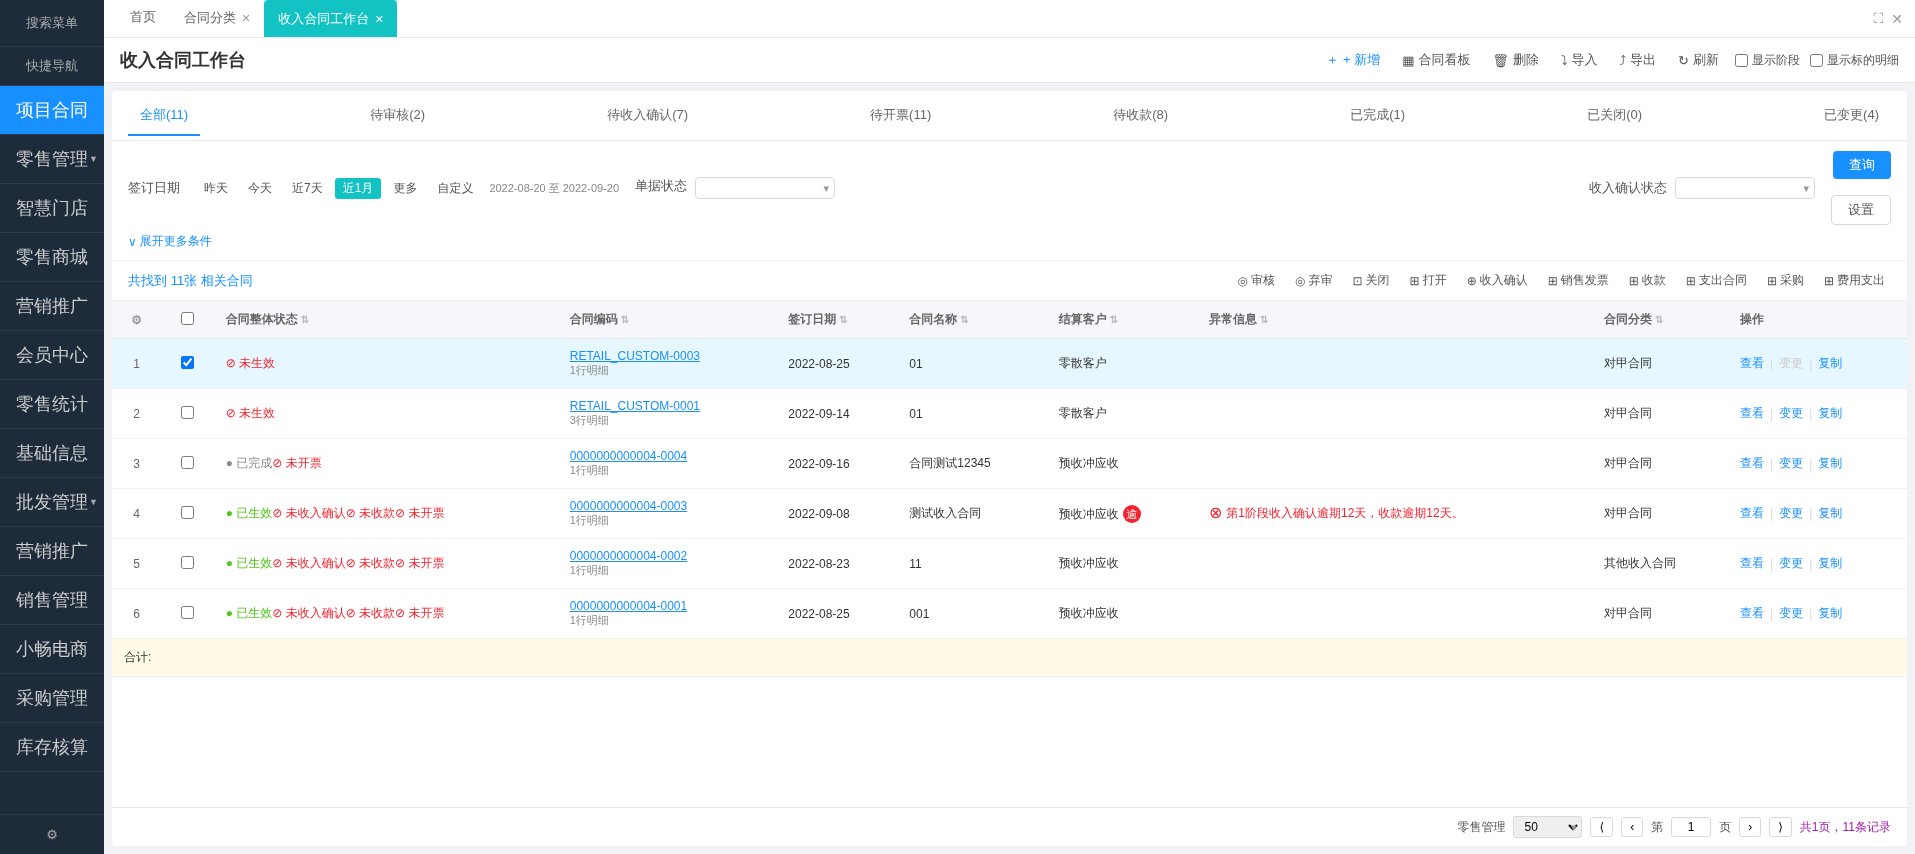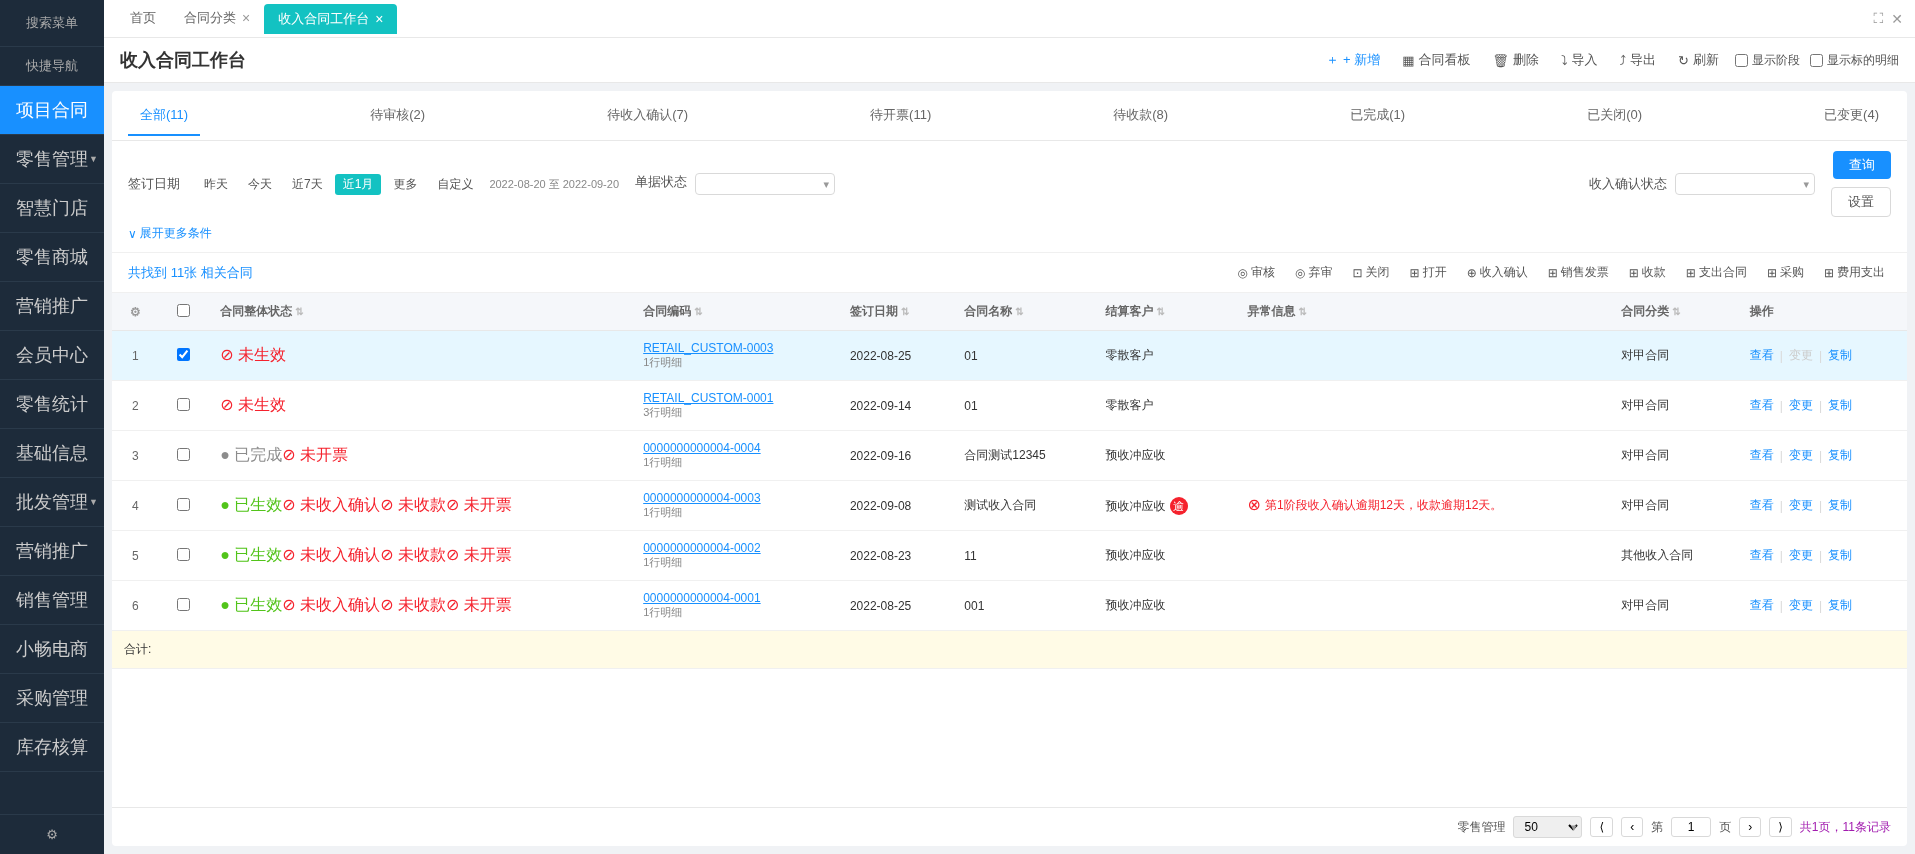--- a/index.html
+++ b/index.html
@@ -15,21 +15,21 @@
     .sidebar-item { padding: 12px 8px; font-size: 18px; color: #ccc; cursor: pointer; text-align: center; border-bottom: 1px solid #2a3a4a; position: relative; }
     .sidebar-item.active { background: #1890ff; color: #fff; }
     .sidebar-item.active::after { content: ''; position: absolute; right: 0; top: 50%; transform: translateY(-50%); border-left: 6px solid #1890ff; border-top: 6px solid transparent; border-bottom: 6px solid transparent; }
     .sidebar-item.expand::after { content: '▼'; position: absolute; right: 6px; top: 50%; transform: translateY(-50%); font-size: 9px; color: #aaa; border: none; }
     .sidebar-bottom { margin-top: auto; padding: 12px 8px; text-align: center; color: #aaa; cursor: pointer; border-top: 1px solid #2a3a4a; }
 
     
     .main { flex: 1; display: flex; flex-direction: column; overflow: hidden; }
 
     
-    .tabs-bar { background: #fff; display: flex; align-items: center; border-bottom: 1px solid #e8e8e8; padding: 0 12px; height: 38px; }
+    .tabs-bar { background: #fff; display: flex; border-bottom: 1px solid #e8e8e8; padding: 0 12px; height: 38px; }
     .tab-item { padding: 8px 14px; font-size: 13px; color: #666; cursor: pointer; border-bottom: 2px solid transparent; }
     .tab-item.active-tab { background: #13c2c2; color: #fff; border-radius: 4px 4px 0 0; border-bottom: none; padding: 6px 14px; }
     .tabs-bar-right { margin-left: auto; display: flex; align-items: center; gap: 8px; }
     .close-icon-btn { color: #999; cursor: pointer; font-size: 14px; }
 
     
     .page-header { background: #fff; padding: 10px 16px; display: flex; align-items: center; justify-content: space-between; border-bottom: 1px solid #e8e8e8; }
     .page-title { font-size: 18px; font-weight: bold; color: #333; }
     .header-actions { display: flex; align-items: center; gap: 10px; }
     .header-btn { display: flex; align-items: center; gap: 4px; font-size: 13px; color: #555; cursor: pointer; padding: 2px 6px; }
@@ -66,21 +66,21 @@
     .toolbar-btn { display: flex; align-items: center; gap: 3px; font-size: 12px; color: #555; cursor: pointer; padding: 3px 6px; border-radius: 3px; }
 
     
     .table-wrapper { flex: 1; overflow: auto; }
     table { width: 100%; border-collapse: collapse; }
     thead tr { background: #f5f7fa; }
     th { padding: 10px 12px; font-size: 12px; color: #666; font-weight: 600; border-bottom: 1px solid #e8e8e8; white-space: nowrap; text-align: left; }
     td { padding: 10px 12px; font-size: 12px; color: #333; border-bottom: 1px solid #f0f0f0; vertical-align: middle; }
     tr.selected td { background: #e6f7ff; }
     .row-num { color: #666; text-align: center; }
-    .status-tag { display: inline-flex; align-items: center; gap: 3px; font-size: 16px; }
+    .status-tag { display: inline-flex; align-items: center; gap: 3px; font-size: 12px; }
     .contract-link { color: #1890ff; text-decoration: underline; cursor: pointer; display: block; }
     .contract-sub { font-size: 11px; color: #888; margin-top: 2px; }
     .alert-msg { color: #f5222d; font-size: 12px; display: flex; align-items: flex-start; gap: 4px; }
     .alert-dot { color: #f5222d; font-size: 16px; line-height: 1; }
     .action-btns { display: flex; align-items: center; gap: 6px; white-space: nowrap; }
     .action-link { color: #1890ff; cursor: pointer; font-size: 12px; }
     .action-divider { color: #d9d9d9; }
     .action-link.disabled { color: #ccc; cursor: default; }
     .footer-row td { background: #fffbe6; font-weight: 500; }
 
@@ -235,21 +235,21 @@
             <div class="select-wrapper">
               <select class="filter-select"></select>
             </div>
           </div>
           <div style="display:flex;align-items:center;gap:8px;">
             <span class="filter-label">收入确认状态</span>
             <div class="select-wrapper">
               <select class="filter-select"></select>
             </div>
           </div>
-          <div style="display:flex;flex-direction:column;gap:8px;align-items:flex-end;margin-left:auto;">
+          <div style="display:flex;flex-direction:column;gap:16px;align-items:flex-end;margin-left:auto;">
             <button class="query-btn">查询</button>
             <button class="settings-btn">设置</button>
           </div>
         </div>
         <div class="filter-row">
           <span class="expand-btn">
             <span>∨</span>
             <span>展开更多条件</span>
           </span>
         </div>

